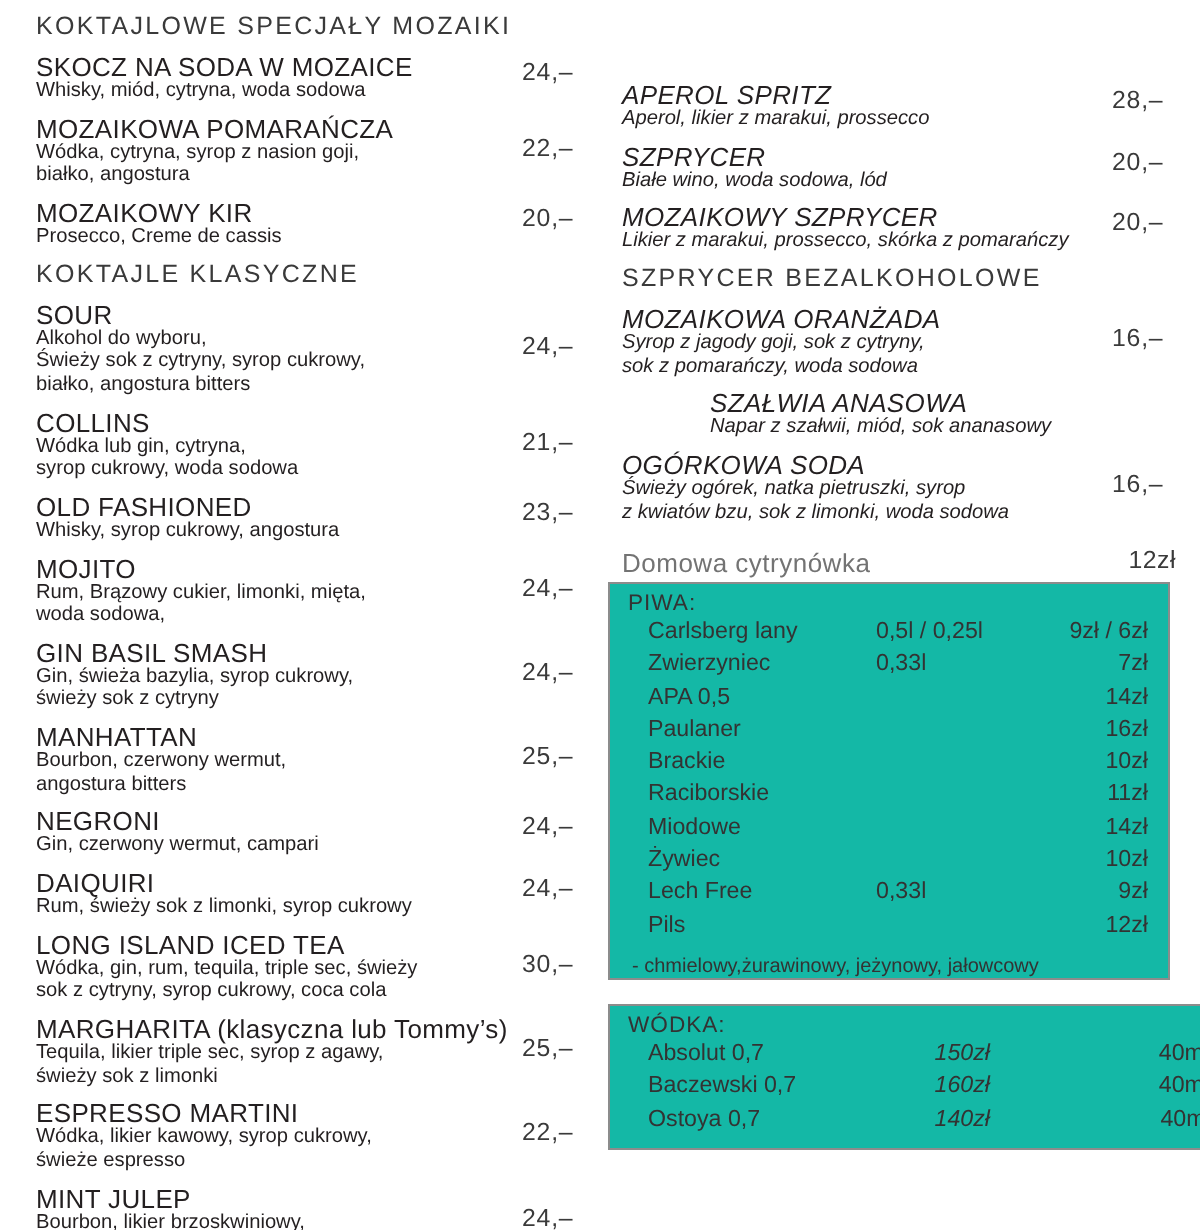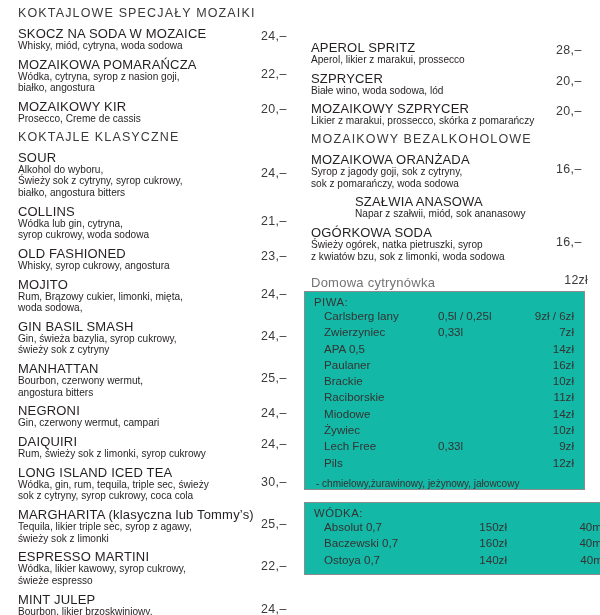--- a/index.html
+++ b/index.html
@@ -69,21 +69,21 @@
     font-size: 12.4px;
     font-weight: 300;
     letter-spacing: 0.4px;
     color: #3a3a3a;
     white-space: nowrap;
   }
   #left-col .entry-price  { left: 243px; }
   #right-col .entry-price { left: 245px; }
 
   
-  #right-col .entry-text { width: 248px; }
+  #right-col .entry-text { width: 248px; font-style: italic; }
 
   
   .plain-line {
     position: relative;
     height: 17px;
   }
   .plain-line .pl-name {
     font-size: 13px;
     font-weight: 300;
     letter-spacing: 0.25px;
@@ -140,21 +140,21 @@
   }
   .box-row .r-price {
     position: absolute;
     top: 0;
     text-align: right;
   }
   
   #beer-box .r-vol   { left: 133px; }
   #beer-box .r-price { right: 4px; }
   
-  #vodka-box .r-vol   { left: 144px; width: 58px; text-align: right; }
+  #vodka-box .r-vol   { left: 132px; width: 58px; text-align: right; font-style: italic; }
   #vodka-box .r-price { right: 4px; }
 
   .box-note {
     font-size: 10px;
     font-weight: 300;
     color: #333333;
     padding: 1px 0 0 11px;
     white-space: nowrap;
   }
 </style>
@@ -334,21 +334,21 @@
       </div>
       <div class="entry" style="margin-top: 7px;">
         <div class="entry-text">
           <div class="entry-name">MOZAIKOWY SZPRYCER</div>
           <div class="entry-desc">
             <div>Likier z marakui, prossecco, skórka z pomarańczy</div>
           </div>
         </div>
         <div class="entry-price" style="top: 1px;">20,–</div>
       </div>
-      <div class="section-head" style="margin-top: 5px; margin-bottom: 0px;">MOZAIKOWY BEZALKOHOLOWE</div>
+      <div class="section-head" style="margin-top: 5px; margin-bottom: 0px;">SZPRYCER BEZALKOHOLOWE</div>
       <div class="entry" style="margin-top: 7px;">
         <div class="entry-text">
           <div class="entry-name">MOZAIKOWA ORANŻADA</div>
           <div class="entry-desc">
             <div>Syrop z jagody goji, sok z cytryny,</div>
             <div>sok z pomarańczy, woda sodowa</div>
           </div>
         </div>
         <div class="entry-price" style="top: 8px;">16,–</div>
       </div>

